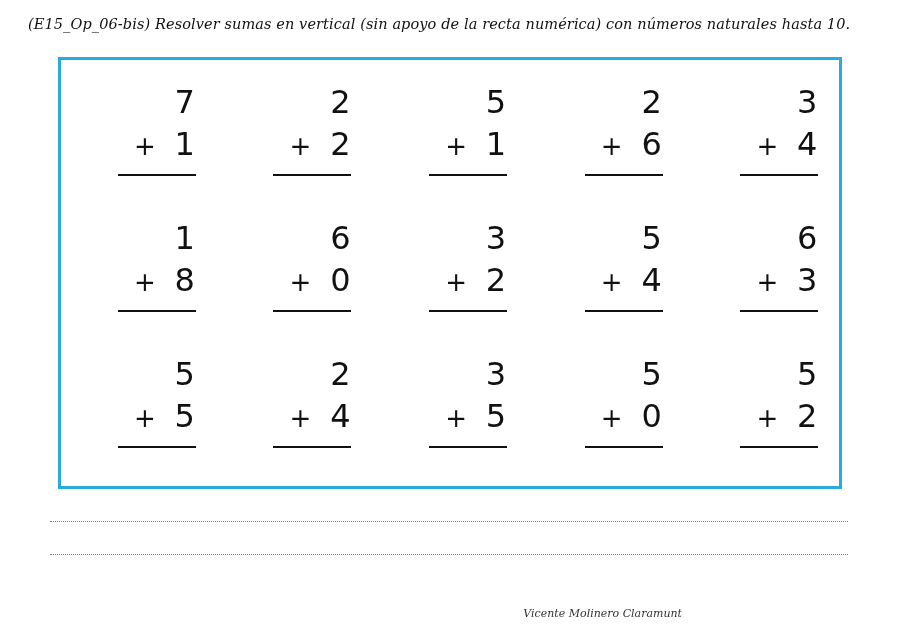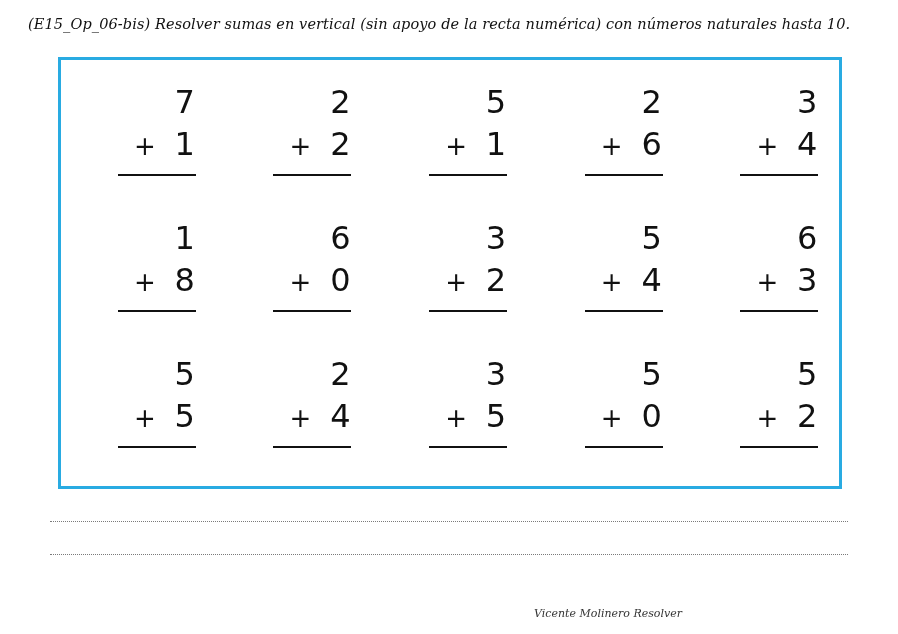--- a/index.html
+++ b/index.html
@@ -305,15 +305,15 @@
           <div class="sum-rule"></div>
         </div>
       </div>
 
     </div>
   </div>
 
   <div class="dotted-line dotted-1"></div>
   <div class="dotted-line dotted-2"></div>
 
-  <div class="footer-credit">Vicente Molinero Resolver</div>
+  <div class="footer-credit">Vicente Molinero Claramunt</div>
 
 </div>
 
 </body></html>

